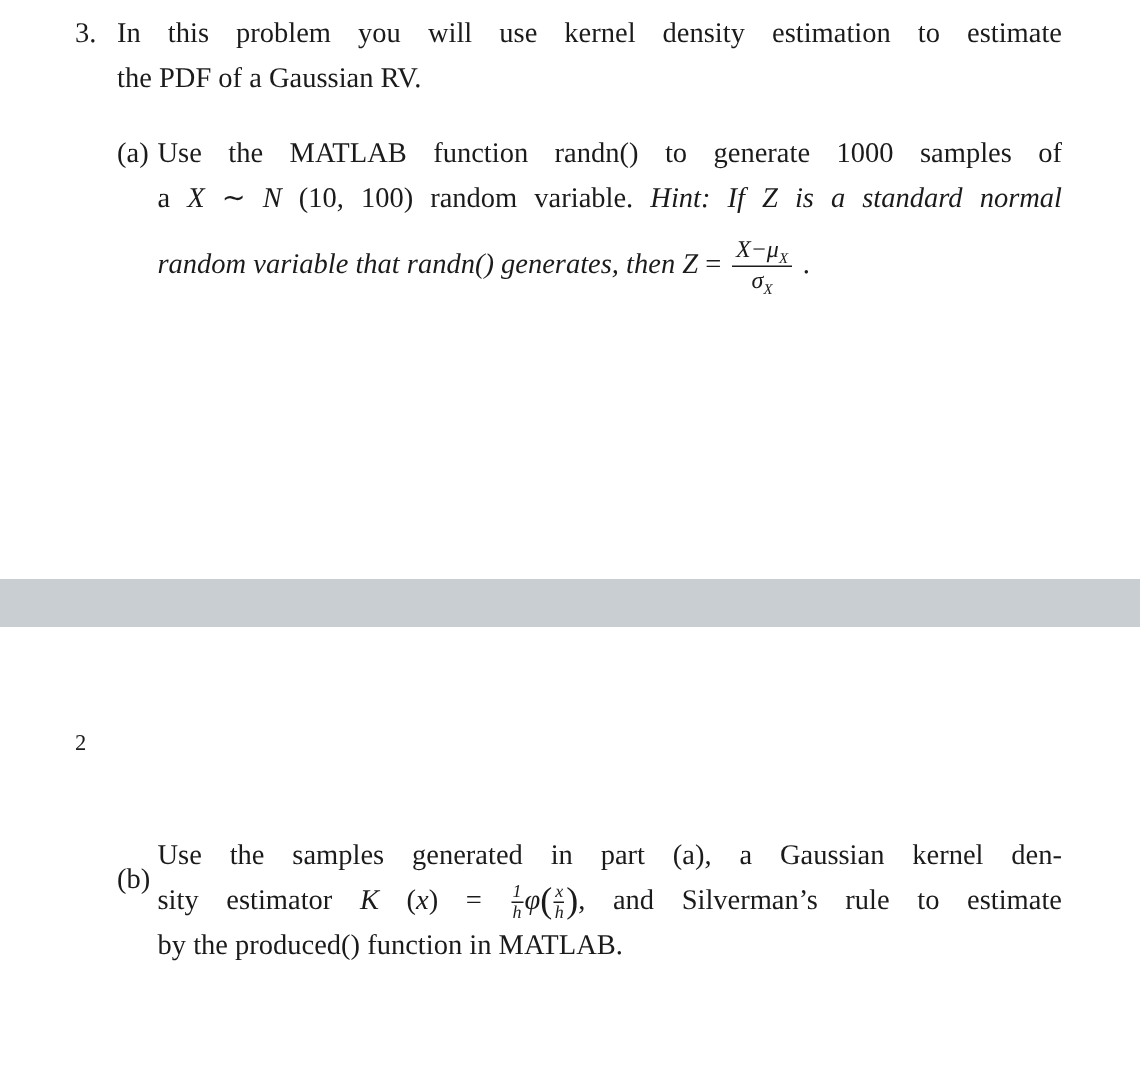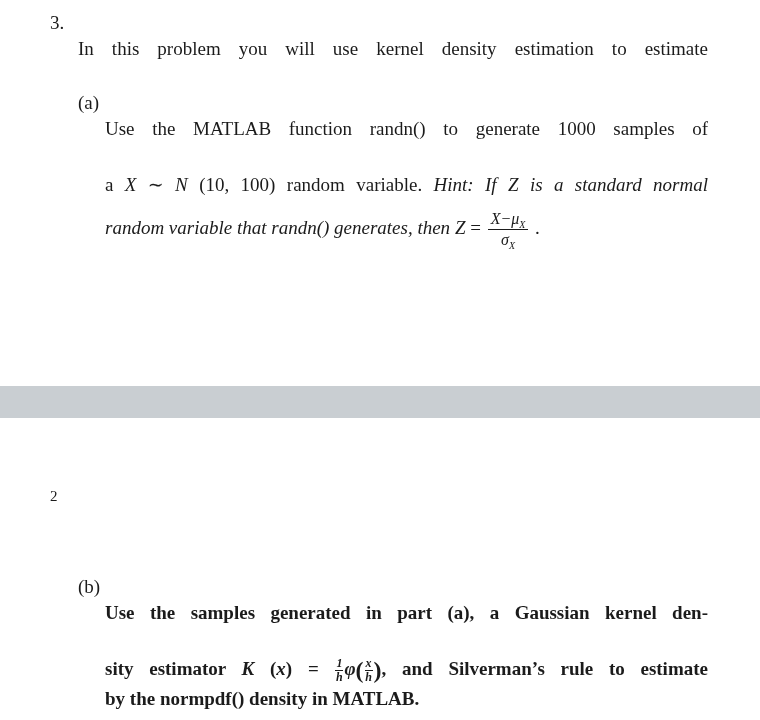--- a/index.html
+++ b/index.html
@@ -24,21 +24,20 @@
   }
 
   .body-block { position: absolute; }
 
   .jline {
     font-size: 19px;
     line-height: 30px;
     height: 30px;
     text-align: justify;
     overflow: hidden;
-    margin-top: 26px;
   }
   .jline::after {
     content: "";
     display: inline-block;
     width: 100%;
     height: 0;
   }
   .pline {
     font-size: 19px;
     line-height: 30px;
@@ -111,40 +110,41 @@
 </style>
 </head>
 <body style="background: rgb(255, 255, 255); color: rgb(27, 27, 27);">
 
 <div style="position:absolute; inset:0;">
 
   <div class="abs lbl" style="left:50px; top:8px;">3.</div>
 
   <div class="body-block" style="left:78px; top:8px; width:630px;">
     <div class="jline">In this problem you will use kernel density estimation to estimate</div>
+    <div class="pline">the PDF of a Gaussian RV.</div>
   </div>
 
   <div class="abs lbl" style="left:78px; top:88px;">(a)</div>
 
   <div class="body-block" style="left:105px; top:88px; width:603px;">
     <div class="jline">Use the MATLAB function randn() to generate 1000 samples of</div>
 
     <div class="jline"><span>a </span><span class="mi">X</span><span> ∼ </span><span class="mi">N</span><span> (10, 100) random variable. </span><span class="it">Hint: If Z is a standard normal</span></div>
 
     <div class="fline"><span class="it">random variable that randn() generates, then </span><span class="mi">Z</span><span> = </span><span class="frac frac-big"><span class="num"><span class="mi">X−μ</span><sub class="misub">X</sub></span><span class="den"><span class="mi">σ</span><sub class="misub">X</sub></span></span><span> .</span></div>
   </div>
 
   <div class="divider-bar" style="background: rgb(201, 206, 210);"></div>
 
   <div class="page-num">2</div>
 
   <div class="abs lbl" style="left:78px; top:572px;">(b)</div>
 
-  <div class="body-block" style="left:105px; top:572px; width:603px;font-weight:bold;">
+  <div class="body-block" style="left:105px; top:556px; width:603px;">
     <div class="jline">Use the samples generated in part (a), a Gaussian kernel den-</div>
 
     <div class="jline"><span>sity estimator </span><span class="mi">K</span><span> (</span><span class="mi">x</span><span>) </span><span>= </span><span class="frac frac-sm"><span class="num mi">1</span><span class="den mi">h</span></span><span class="mi">φ</span><span class="bigparen">(</span><span class="frac frac-sm"><span class="num mi">x</span><span class="den mi">h</span></span><span class="bigparen">)</span><span>, and Silverman’s rule to estimate</span></div>
 
 
-    <div class="pline">by the normpdf() density in MATLAB.</div>
+    <div class="pline">by the produced() function in MATLAB.</div>
   </div>
 
 </div>
 
 </body></html>

